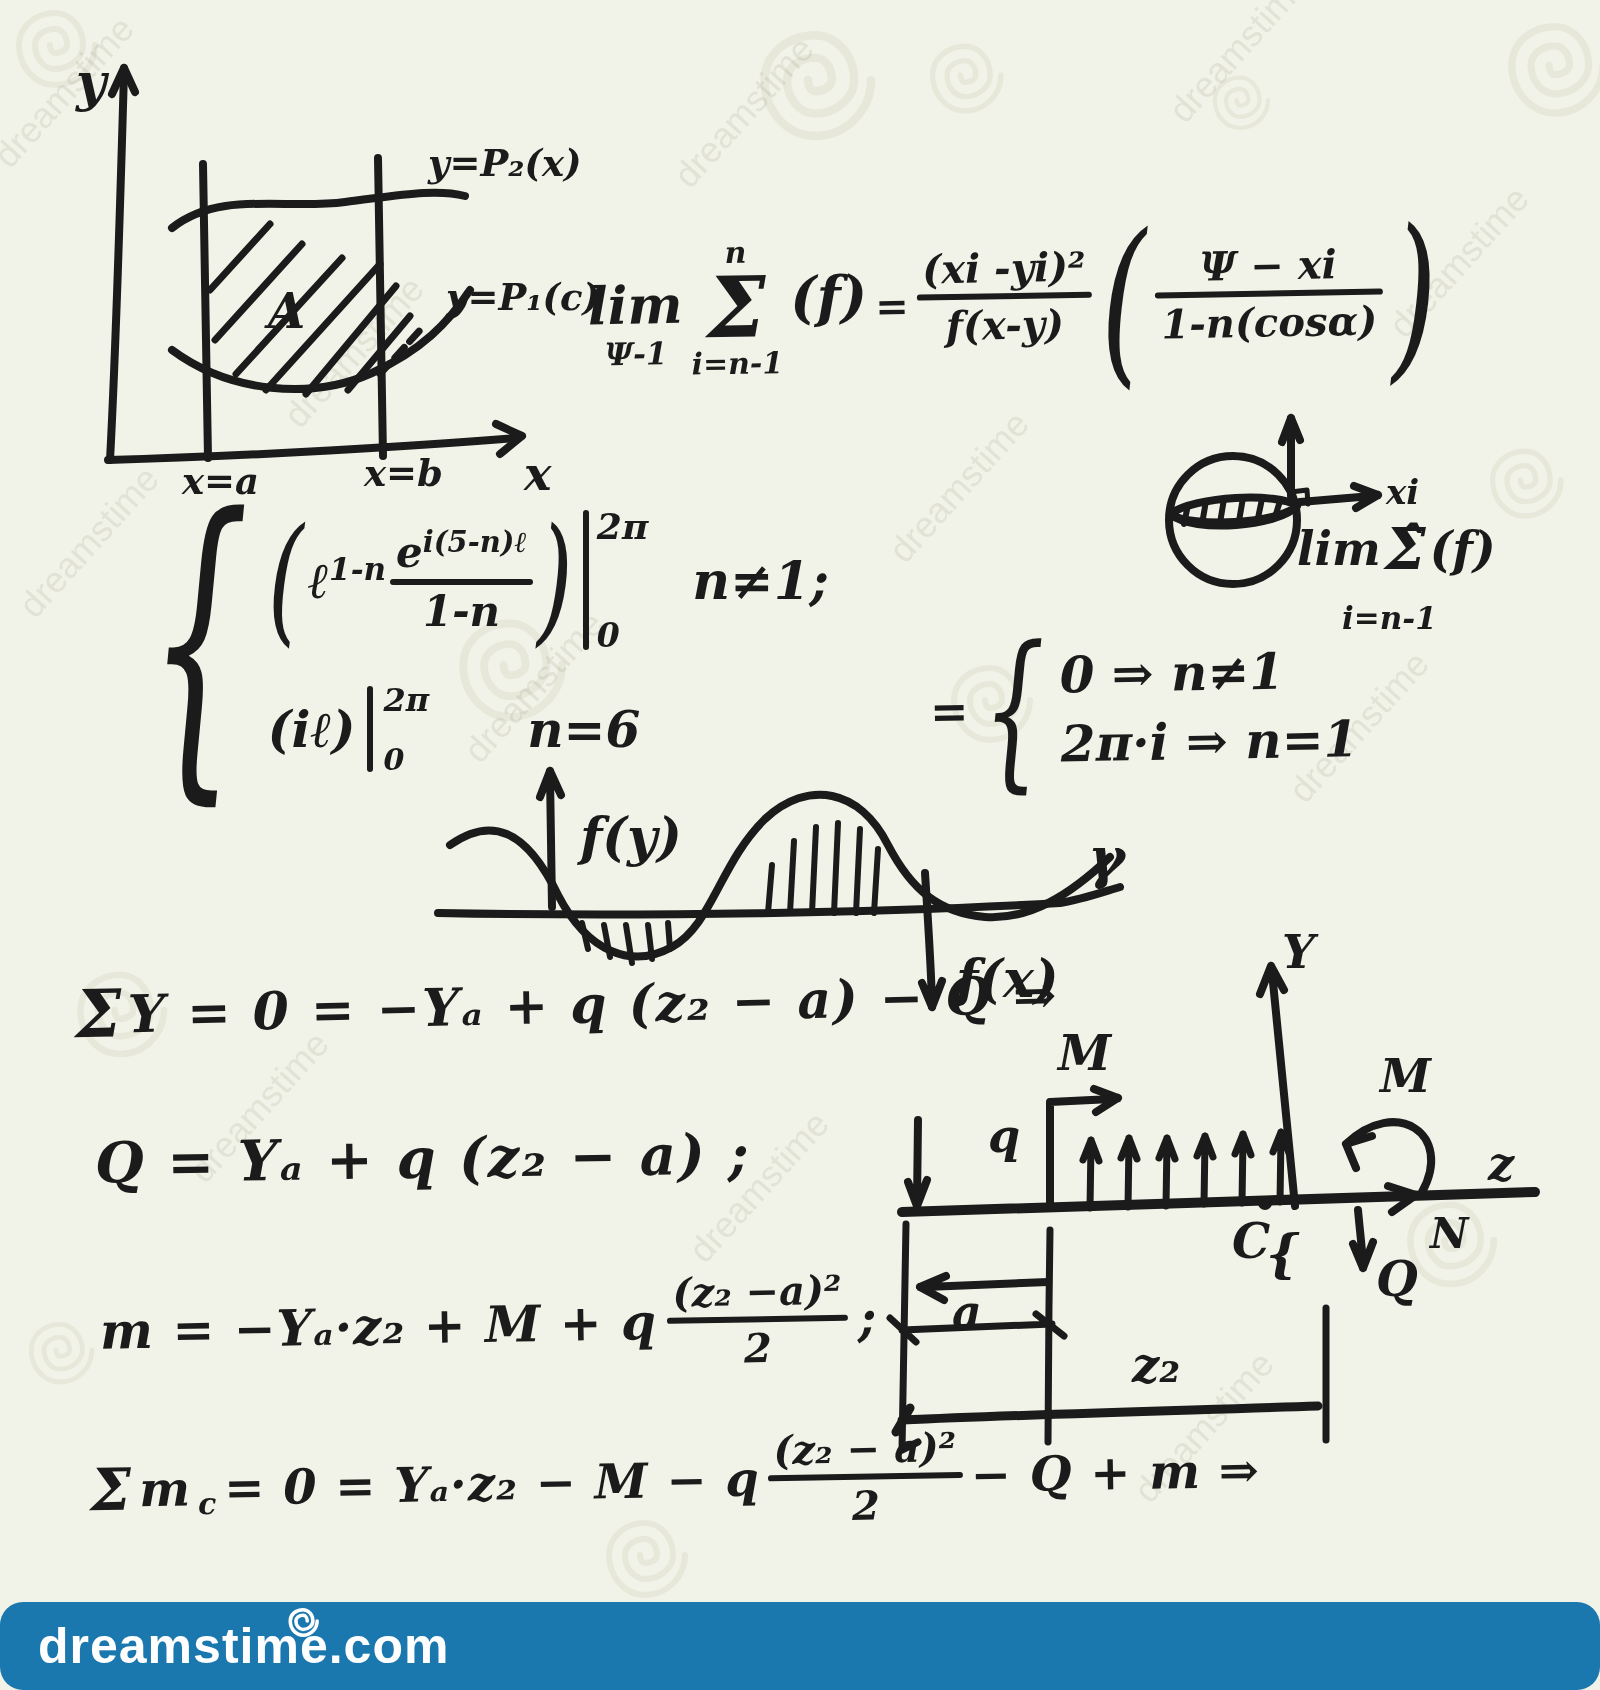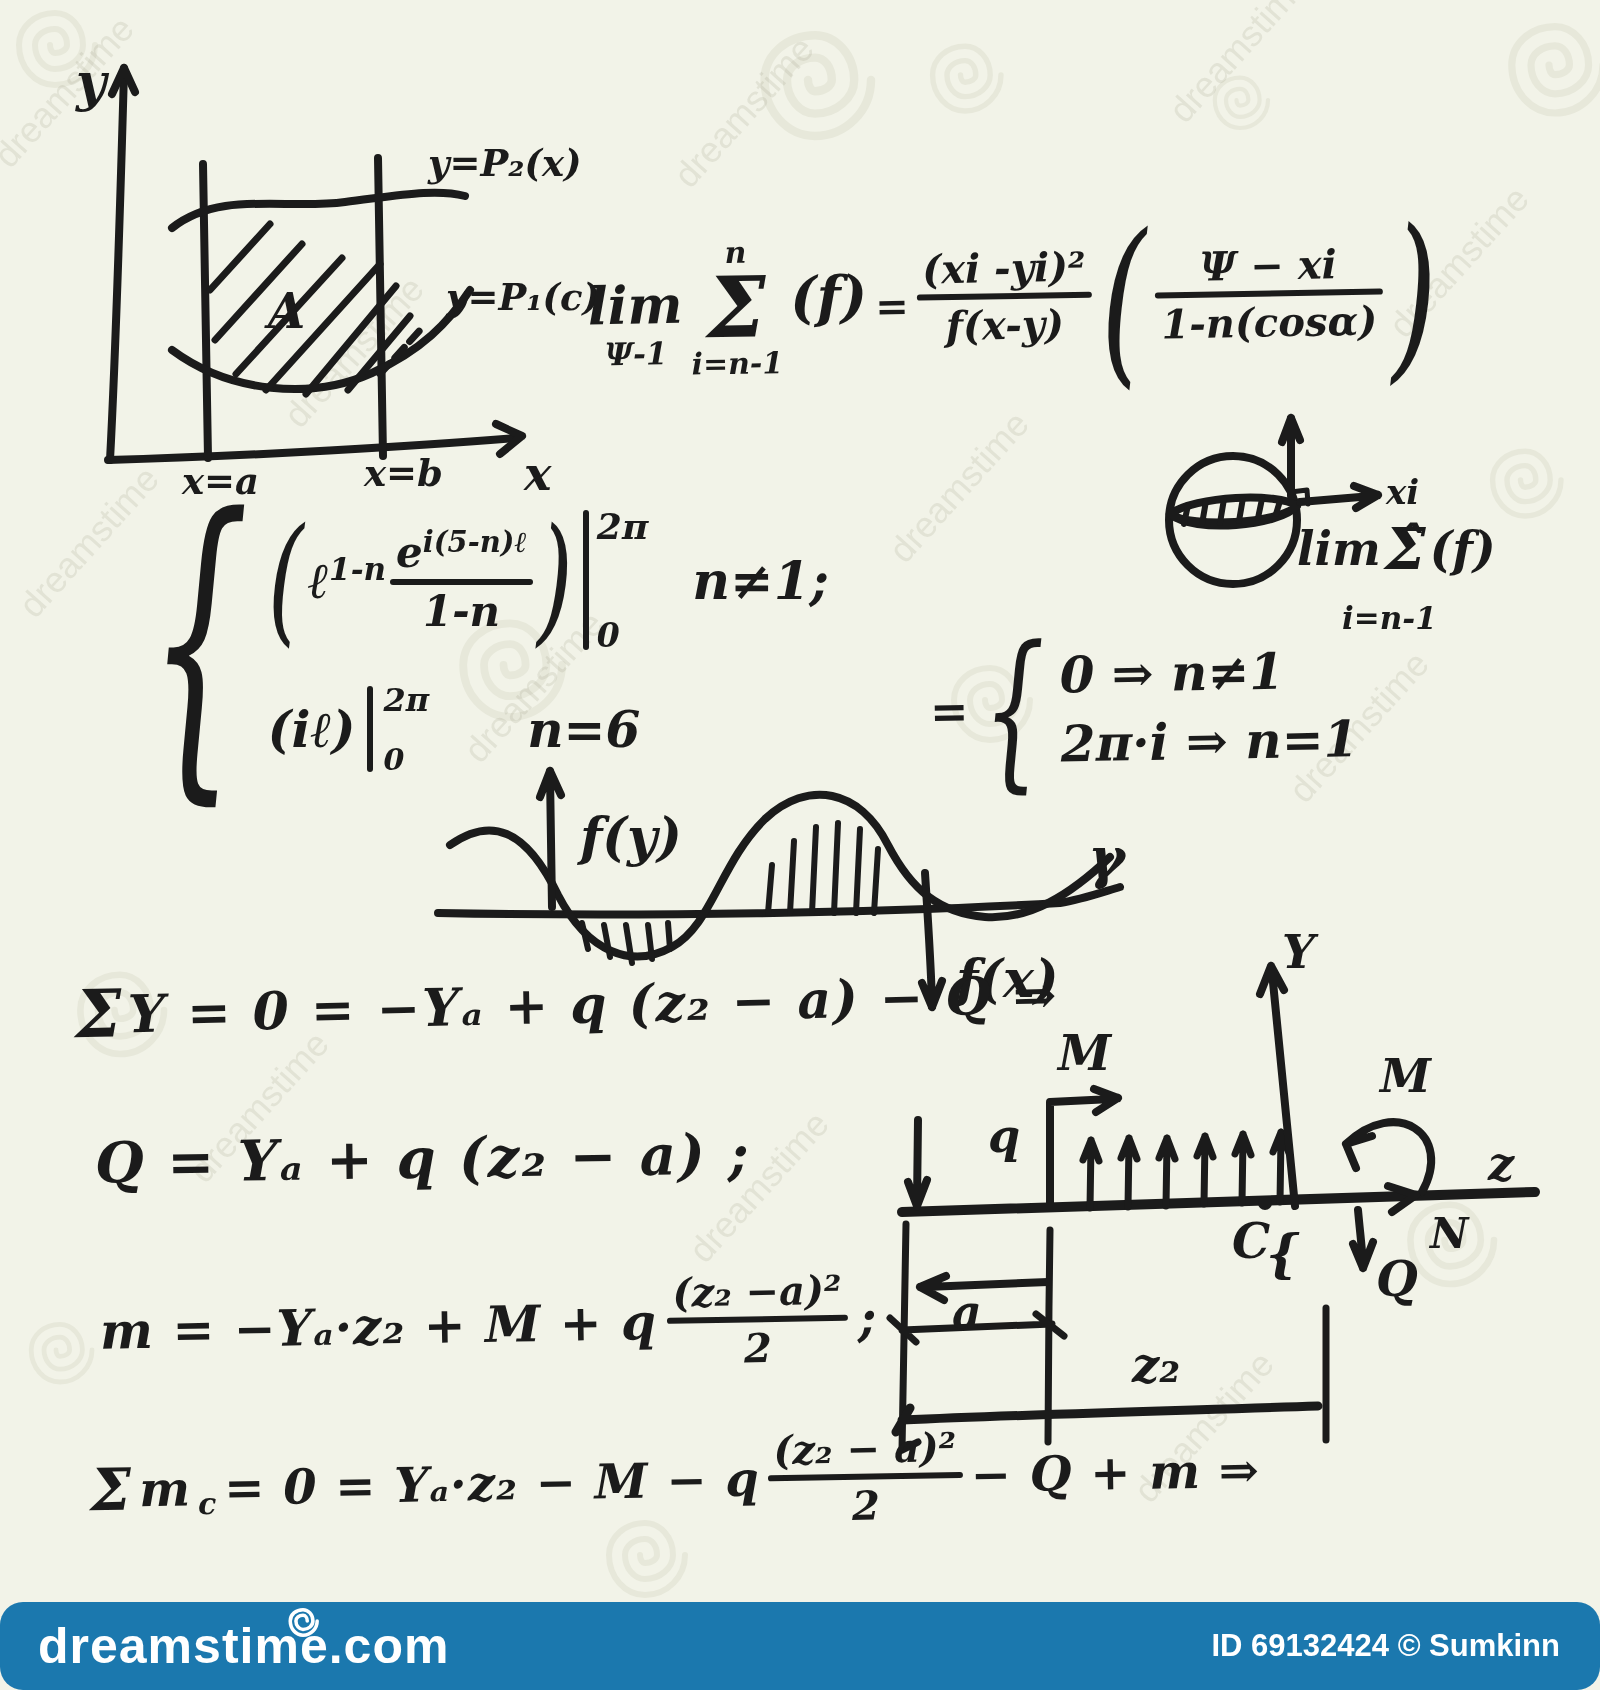--- a/index.html
+++ b/index.html
@@ -271,17 +271,16 @@
   <span class="frac" style="font-size:40px;">
     <span class="num">(z₂ − a)²</span>
     <span class="fbar"></span>
     <span class="den">2</span>
   </span>
   <span style="font-size:48px;letter-spacing:1px;">− Q + m ⇒</span>
 </div>
 
 <div class="bar">
   <span class="site">dreamstime.com</span>
-  <span class="credit">ID 69132424 © Sumkinn</span>
 </div>
 <svg class="abs" style="left:286px;top:1604px;" width="34" height="34" viewBox="-48 -48 96 96">
   <path fill="none" stroke="#ffffff" stroke-width="10" stroke-linecap="round" d="M40,0 C40,22 22,40 0,40 C-20,40 -36,22 -36,0 C-36,-18 -20,-32 0,-32 C15,-32 28,-18 28,0 C28,13 15,24 0,24 C-11,24 -20,13 -20,0 C-20,-9 -11,-16 0,-16 C7,-16 12,-9 12,0"></path>
 </svg>
 
 </body></html>

